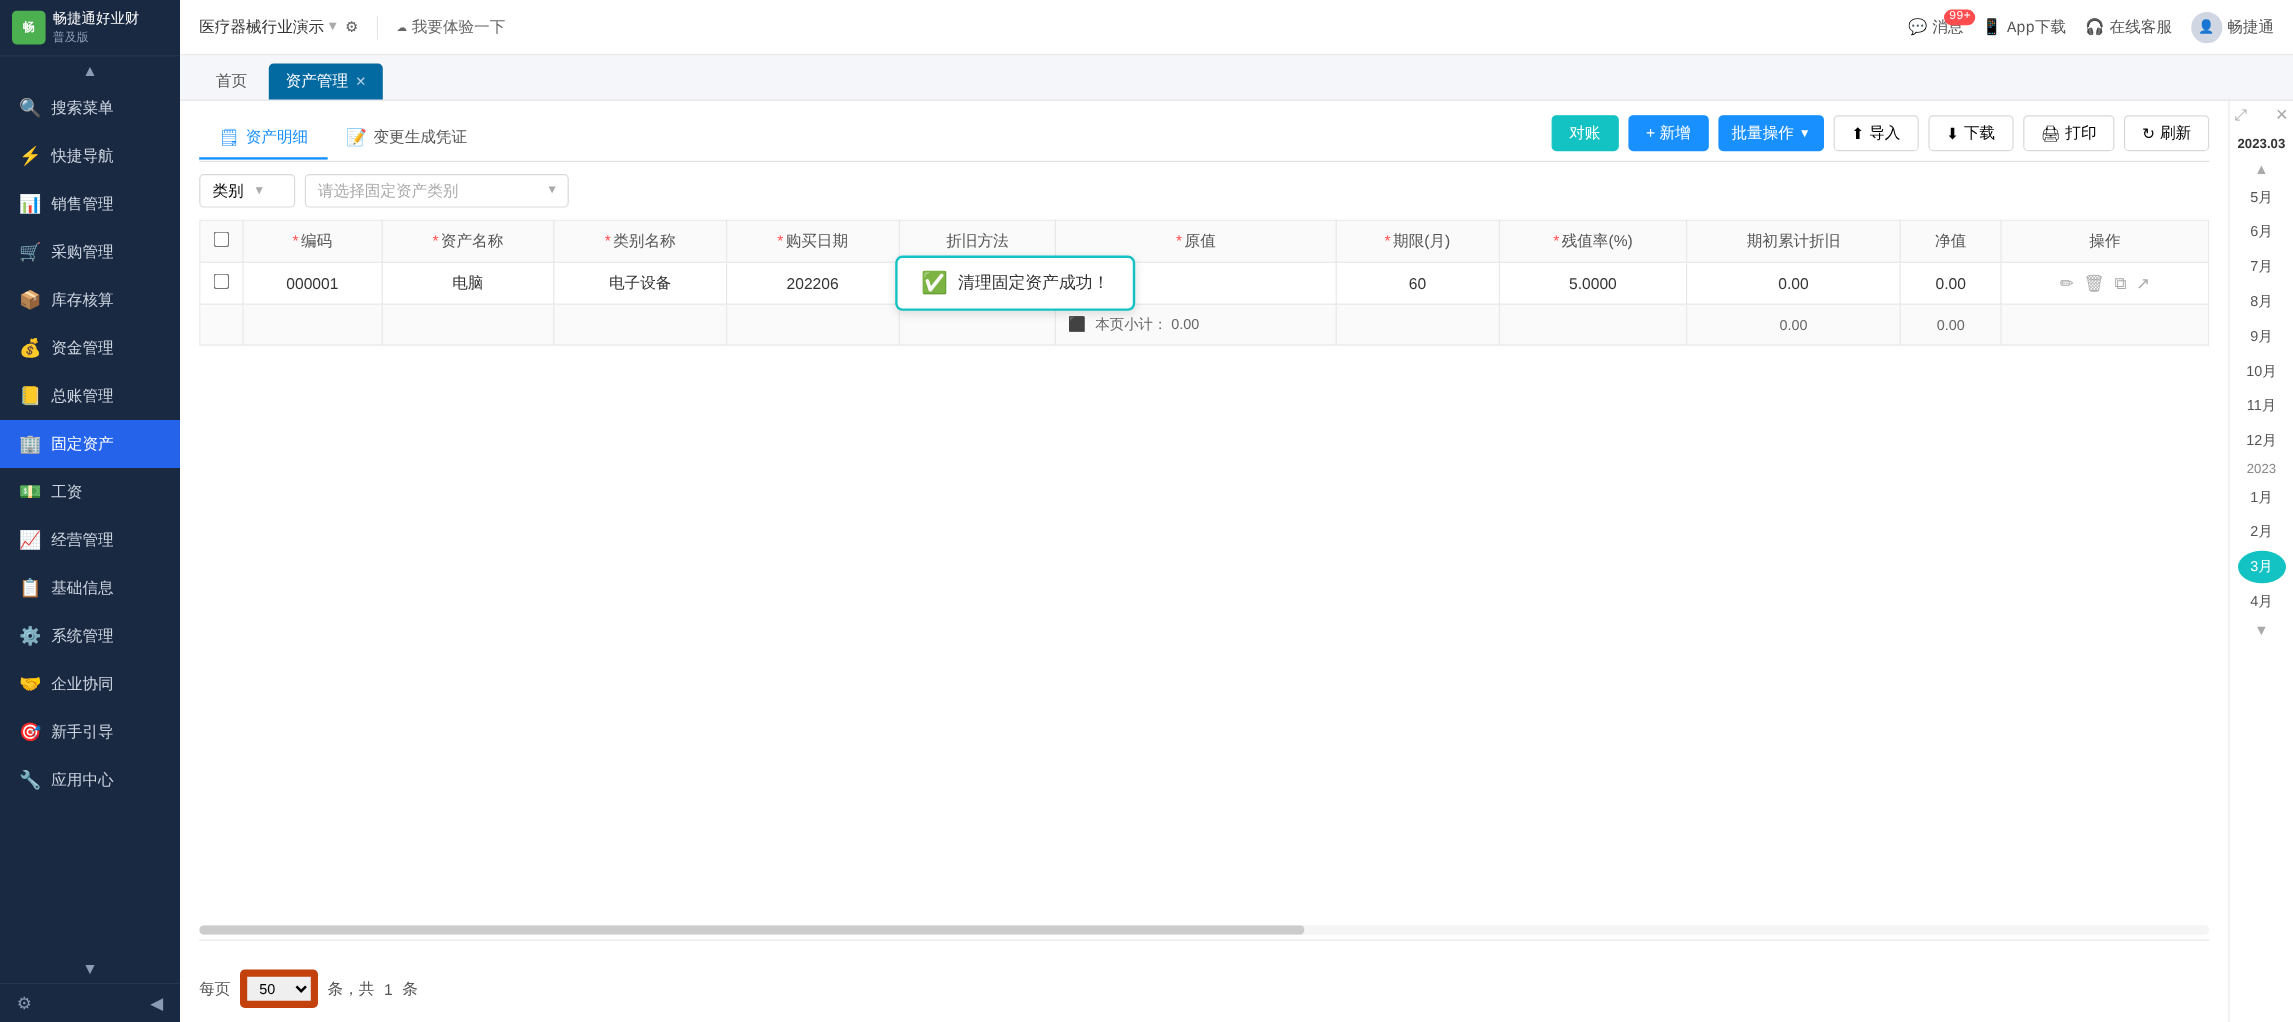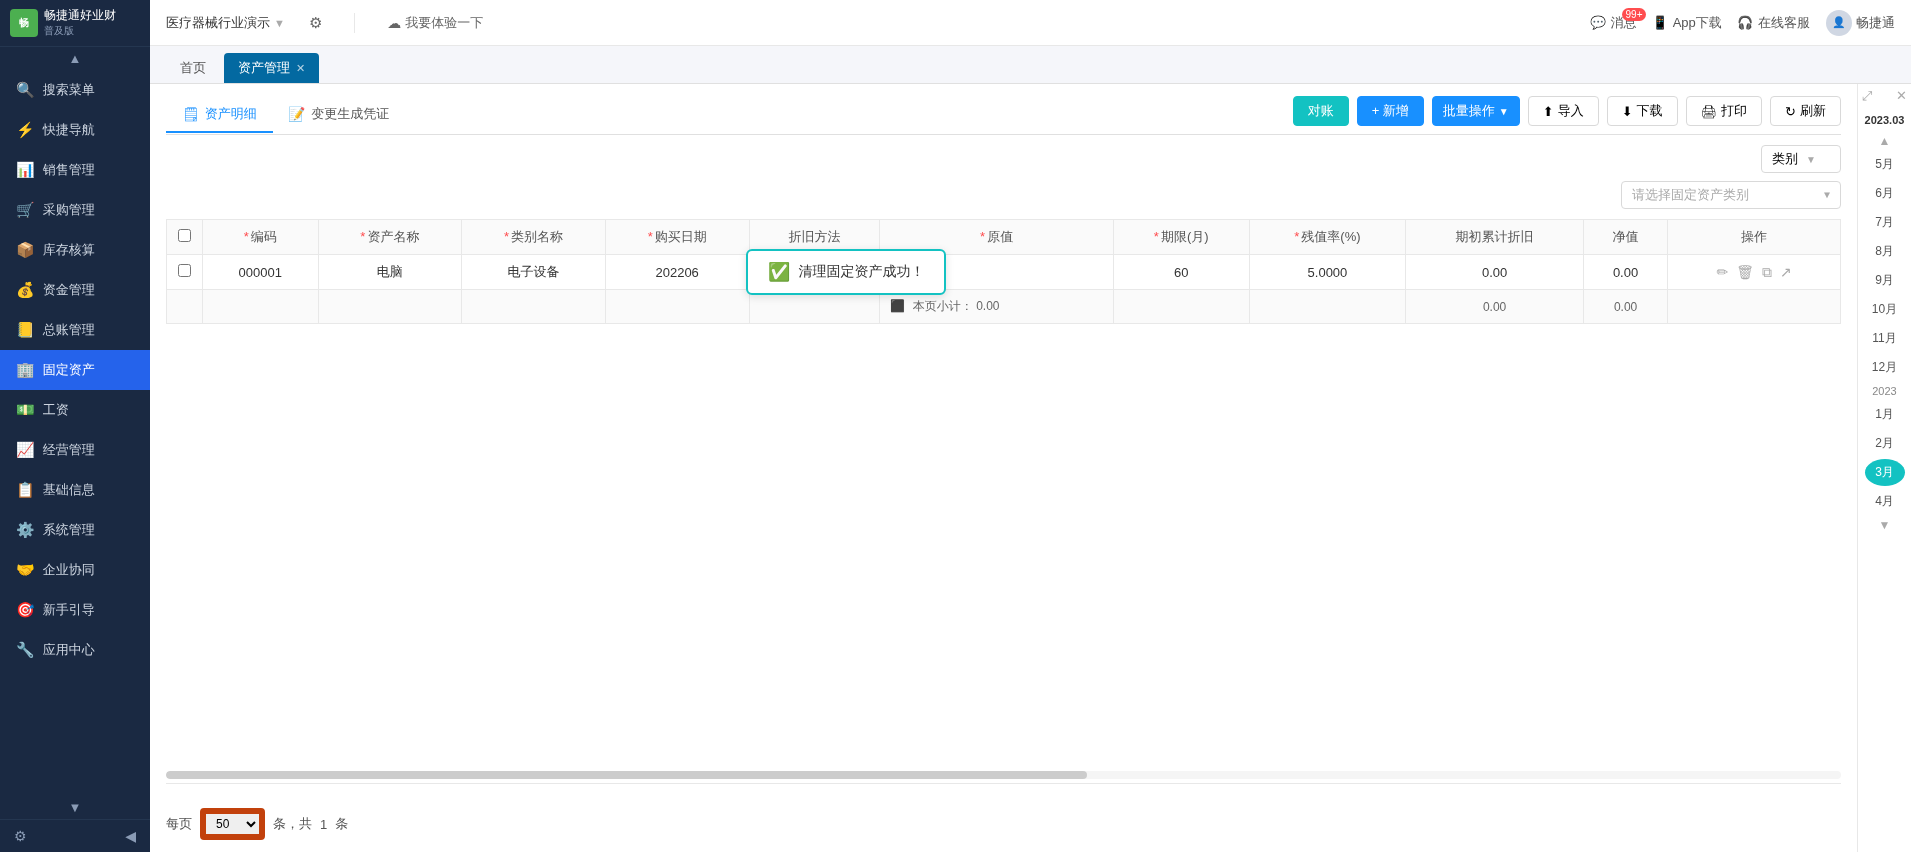--- a/index.html
+++ b/index.html
@@ -83,21 +83,22 @@
     }
 
     
     .topbar {
       background: #fff;
       height: 46px;
       display: flex;
       align-items: center;
       padding: 0 16px;
       border-bottom: 1px solid #e8e8e8;
-      gap: 24px;
+      gap: 8px;
+      font-family: Liberation Mono, monospace;
     }
     .topbar-company {
       display: flex; align-items: center; gap: 4px;
       font-size: 13px; color: #333; cursor: pointer;
     }
     .topbar-divider { width: 1px; height: 20px; background: #e8e8e8; margin: 0 8px; }
     .topbar-experience {
       display: flex; align-items: center; gap: 4px;
       font-size: 13px; color: #666; cursor: pointer;
     }
@@ -207,24 +208,23 @@
     }
     .btn-primary { background: #1890ff; border-color: #1890ff; color: #fff; }
     .btn-teal { background: #13c2c2; border-color: #13c2c2; color: #fff; }
     .btn-batch {
       background: #1890ff; border-color: #1890ff; color: #fff;
       padding: 5px 10px;
     }
 
     .filter-bar {
       display: flex;
-      align-items: flex-end;
+      align-items: flex-start;
       gap: 8px;
       margin-bottom: 10px;
-      flex-direction: column;
     }
     .filter-select {
       display: flex; align-items: center; gap: 4px;
       border: 1px solid #d9d9d9;
       border-radius: 4px;
       padding: 4px 10px;
       font-size: 13px;
       cursor: pointer;
       background: #fff;
       min-width: 80px;

